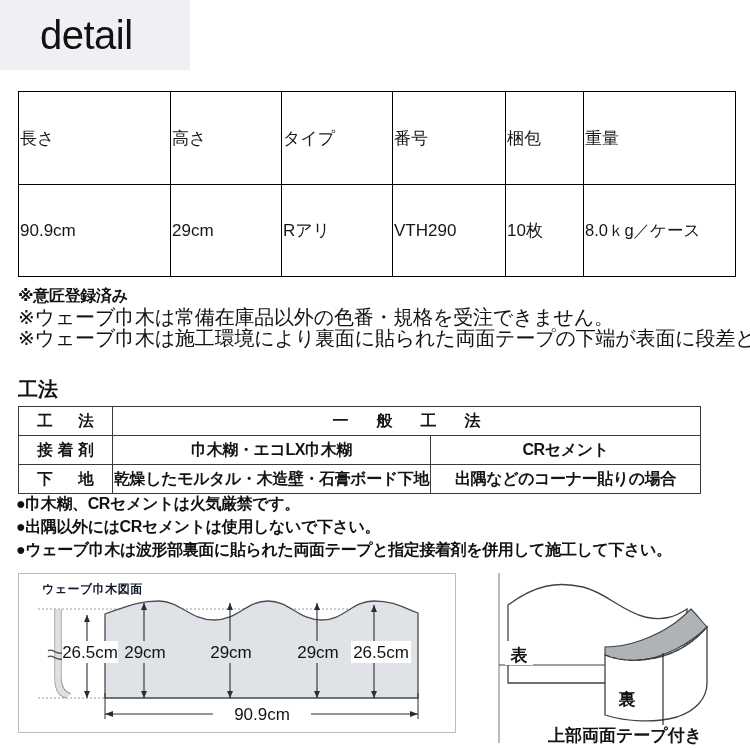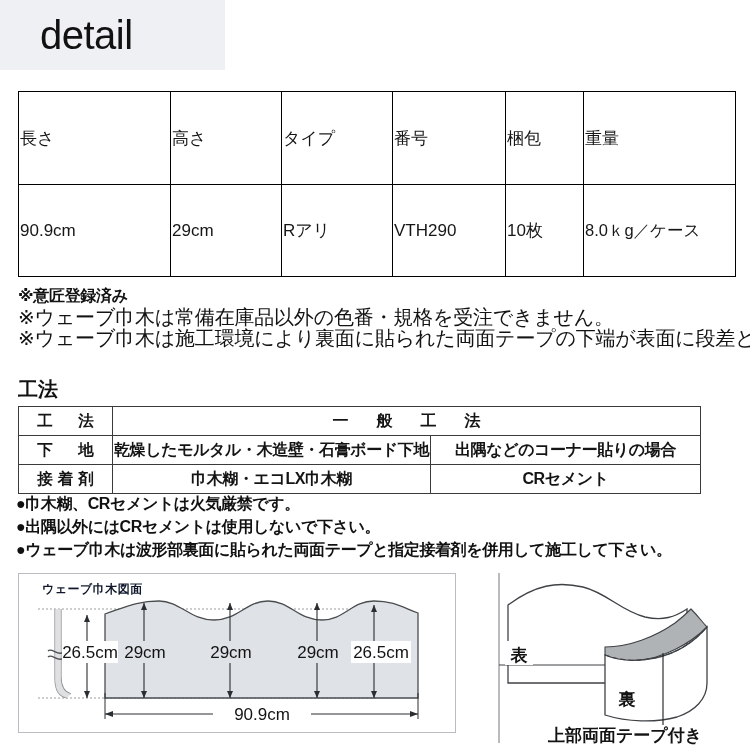--- a/index.html
+++ b/index.html
@@ -14,21 +14,21 @@
     color: #1a1a1a;
     overflow: hidden;
     position: relative;
   }
 
   
   .detail-header {
     position: absolute;
     left: 0;
     top: 0;
-    width: 225px;
+    width: 190px;
     height: 70px;
     background: #eef0f3;
   }
   .detail-header .title {
     position: absolute;
     left: 40px;
     top: 6px;
     font-size: 40px;
     font-weight: 400;
     letter-spacing: -0.5px;
@@ -221,28 +221,28 @@
     <col style="width:94px">
       <col style="width:318px">
       <col style="width:270px">
   </colgroup>
   <tbody>
       <tr>
     <td class="label-cell">工　法</td>
     <td class="general-cell" colspan="2">一　般　工　法</td>
   </tr>
   <tr>
+    <td class="label-cell">接着剤</td>
+    <td>巾木糊・エコLX巾木糊</td>
+    <td>CRセメント</td>
+  </tr>
+  <tr>
     <td class="label-cell">下　地</td>
     <td>乾燥したモルタル・木造壁・石膏ボード下地</td>
     <td>出隅などのコーナー貼りの場合</td>
-  </tr>
-  <tr>
-    <td class="label-cell">接着剤</td>
-    <td>巾木糊・エコLX巾木糊</td>
-    <td>CRセメント</td>
   </tr>
 </tbody>
   </table>
 
 <div class="bullets">
   <div class="bline">●巾木糊、CRセメントは火気厳禁です。</div>
   <div class="bline">●出隅以外にはCRセメントは使用しないで下さい。</div>
   <div class="bline">●ウェーブ巾木は波形部裏面に貼られた両面テープと指定接着剤を併用して施工して下さい。</div>
 </div>
 

